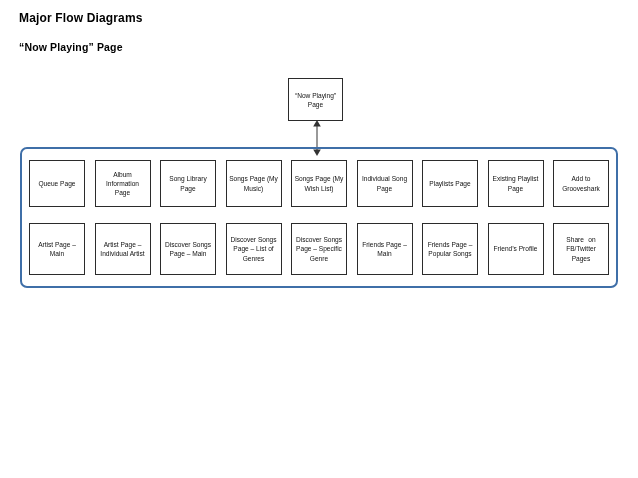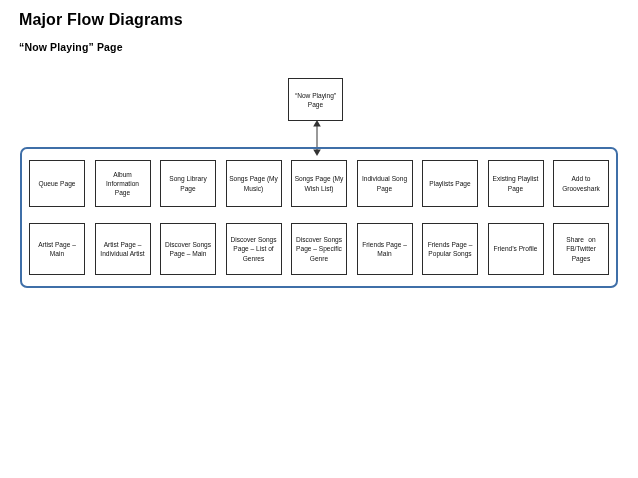--- a/index.html
+++ b/index.html
@@ -14,21 +14,21 @@
     font-family: "Liberation Sans", sans-serif;
     color: #000000;
     overflow: hidden;
   }
 
   
   .doc-title {
     position: absolute;
     left: 19px;
     top: 11px;
-    font-size: 16px;
+    font-size: 12px;
     font-weight: bold;
     letter-spacing: 0.15px;
     white-space: nowrap;
   }
   .section-title {
     position: absolute;
     left: 19px;
     top: 41px;
     font-size: 10.5px;
     font-weight: bold;

